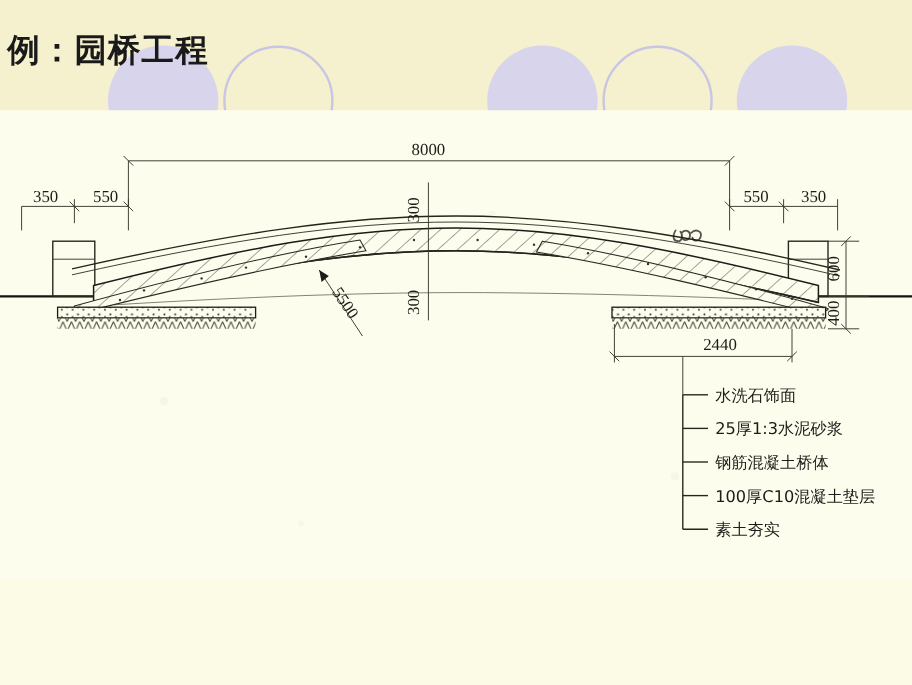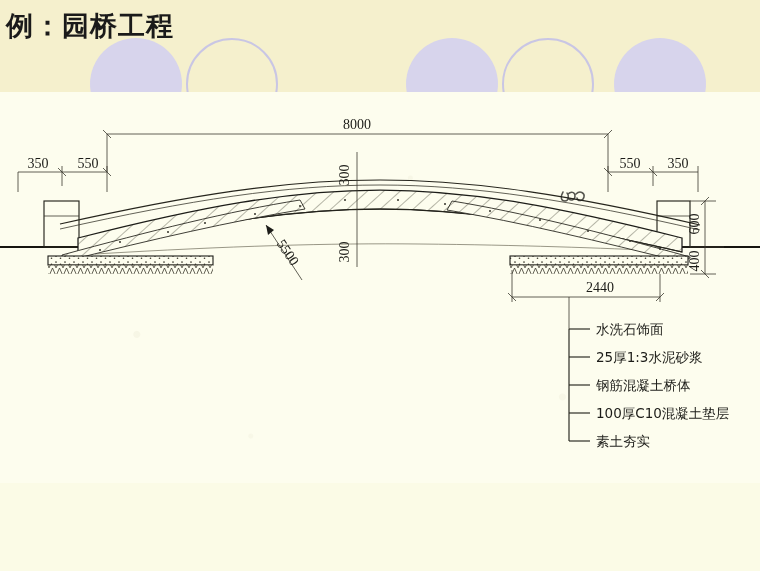--- a/index.html
+++ b/index.html
@@ -30,21 +30,21 @@
   }
   .deco-circle.filled {
     background: #d7d4ec;
   }
   .deco-circle.outline {
     background: transparent;
     border: 2px solid #c9c6e4;
   }
   #slide-title {
     position: absolute;
-    left: 6px; top: 8px;
+    left: 6px; top: 24px;
     font-family: "DejaVu Sans", "Liberation Sans", sans-serif;
     font-size: 27px;
     font-weight: bold;
     color: #1a1a1a;
     letter-spacing: 1px;
     white-space: nowrap;
     z-index: 5;
   }
 
   

